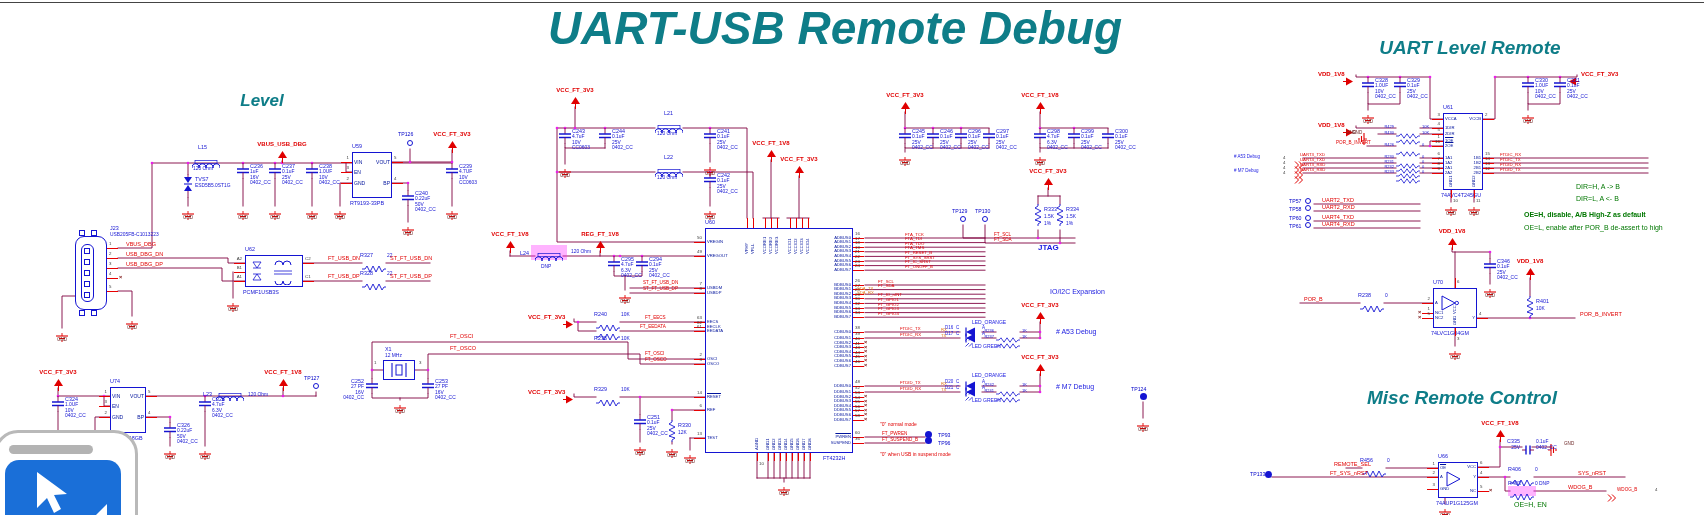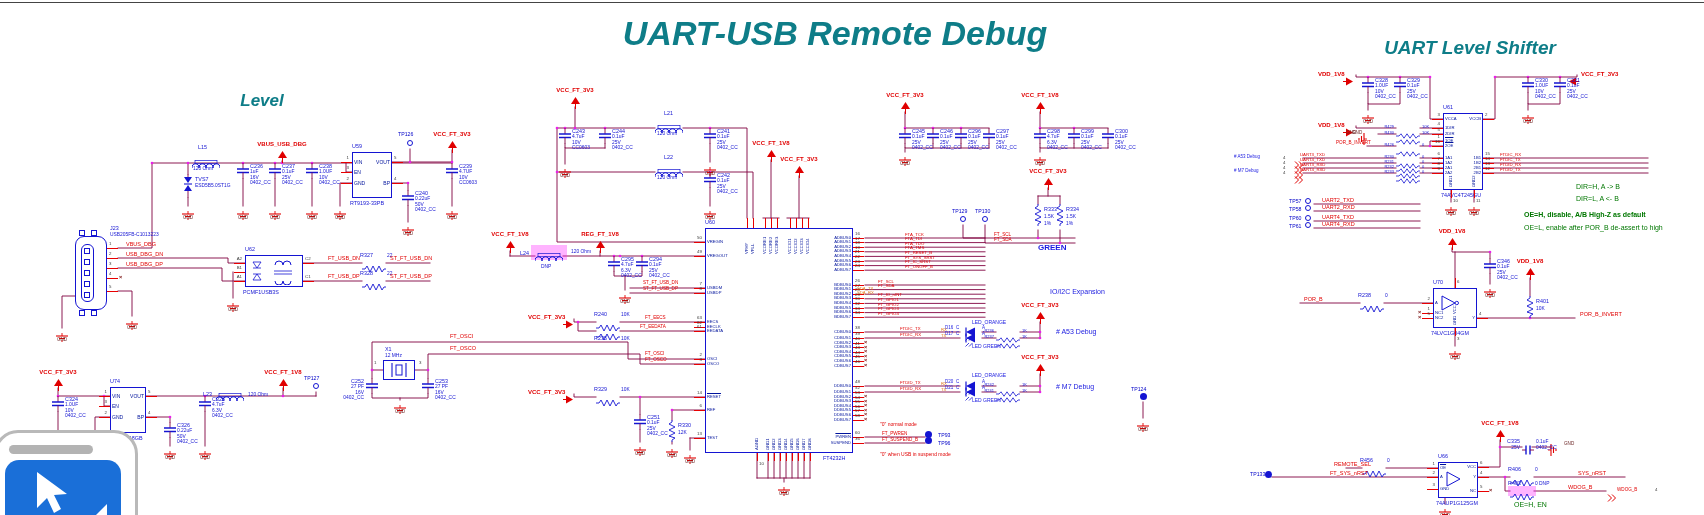--- a/index.html
+++ b/index.html
@@ -108,23 +108,24 @@
 
   <div id="cursor-card">
     <div id="cursor-bar"></div>
     <div id="cursor-tile">
       <svg width="46" height="52" style="position:absolute;left:24px;top:8px">
         <path d="M8,4 L8,40 L18,30 L25,45 L32,41 L25,27 L38,26 Z" fill="#ffffff"></path>
       </svg>
       <div id="cursor-tri"></div>
     </div>
   </div>
-<div class="t title" style="position: absolute; left: 835px; top: 16px; font-size: 34px; transform: translateX(-50%);">UART-USB Remote Debug</div>
+<div class="t title" style="position: absolute; left: 835px; top: 5px; font-size: 46px; transform: translateX(-50%);">UART-USB Remote Debug</div>
     <div class="t title" style="position: absolute; left: 262px; top: 92px; font-size: 17px; transform: translateX(-50%);">Level</div>
-    <div class="t title" style="position: absolute; left: 1470px; top: 38px; font-size: 19px; transform: translateX(-50%);">UART Level Shifter</div>
+    <div class="t title" style="position: absolute; left: 1470px; top: 38px; font-size: 19px; transform: translateX(-50%);">UART Level Remote</div>
+    <div class="t title" style="position: absolute; left: 1462px; top: 388px; font-size: 19px; transform: translateX(-50%);">Misc Remote Control</div>
     <div class="t pwrt" style="position: absolute; left: 282px; top: 141px; transform: translateX(-50%);">VBUS_USB_DBG</div>
     <div class="g" style="position: absolute; left: 277.5px; top: 148.5px;"><svg width="9" height="12">
         <polygon points="4.5,0 0,7 9,7" fill="#e00000"></polygon>
         <line x1="4.5" y1="7" x2="4.5" y2="12" stroke="#e00000" stroke-width="1"></line>
       </svg></div>
     <div class="t pwrt" style="position: absolute; left: 452px; top: 131px; transform: translateX(-50%);">VCC_FT_3V3</div>
     <div class="g" style="position: absolute; left: 447.5px; top: 138.5px;"><svg width="9" height="12">
         <polygon points="4.5,0 0,7 9,7" fill="#e00000"></polygon>
         <line x1="4.5" y1="7" x2="4.5" y2="12" stroke="#e00000" stroke-width="1"></line>
       </svg></div>
@@ -1455,21 +1456,21 @@
     <div class="t num" style="position: absolute; left: 1283px; top: 165.5px;">4</div>
     <div class="g" style="position: absolute; left: 1294px; top: 169.5px;"><svg width="9" height="8">
         <path d="M1,0.5 L4.5,4 L1,7.5 M5,0.5 L8.5,4 L5,7.5" stroke="#e00000" stroke-width="1" fill="none"></path>
       </svg></div>
     <div class="t num" style="position: absolute; left: 1283px; top: 170.5px;">4</div>
     <div class="g" style="position: absolute; left: 1607px; top: 487.5px;"><svg width="9" height="8">
         <path d="M1,0.5 L4.5,4 L1,7.5 M5,0.5 L8.5,4 L5,7.5" stroke="#e00000" stroke-width="1" fill="none"></path>
       </svg></div>
     <div class="t netsm" style="position: absolute; left: 1617px; top: 487.5px;">WDOG_B</div>
     <div class="t num" style="position: absolute; left: 1655px; top: 488px;">4</div>
-    <div class="t blue" style="position: absolute; left: 1038px; top: 244px; font-size: 8px; font-weight: bold;">GREEN</div>
+    <div class="t blue" style="position: absolute; left: 1038px; top: 244px; font-size: 8px; font-weight: bold;">JTAG</div>
     <div class="t blue" style="position: absolute; left: 1050px; top: 288px; font-size: 7px;">IO/I2C Expansion</div>
     <div class="t blue" style="position: absolute; left: 1056px; top: 328px; font-size: 7px;"># A53 Debug</div>
     <div class="t blue" style="position: absolute; left: 1056px; top: 383px; font-size: 7px;"># M7 Debug</div>
     <div class="t blue" style="position: absolute; left: 1234px; top: 155px; font-size: 4.5px;"># A53 Debug</div>
     <div class="t blue" style="position: absolute; left: 1234px; top: 169px; font-size: 4.5px;"># M7 Debug</div>
     <div class="t blue" style="position: absolute; left: 972px; top: 320px; font-size: 5px;">LED_ORANGE</div>
     <div class="t blue" style="position: absolute; left: 972px; top: 344px; font-size: 5px;">LED GREEN</div>
     <div class="t blue" style="position: absolute; left: 972px; top: 373px; font-size: 5px;">LED_ORANGE</div>
     <div class="t blue" style="position: absolute; left: 972px; top: 398px; font-size: 5px;">LED GREEN</div>
     <div class="t rednote" style="position: absolute; left: 880px; top: 422px;">"0" normal mode</div>

